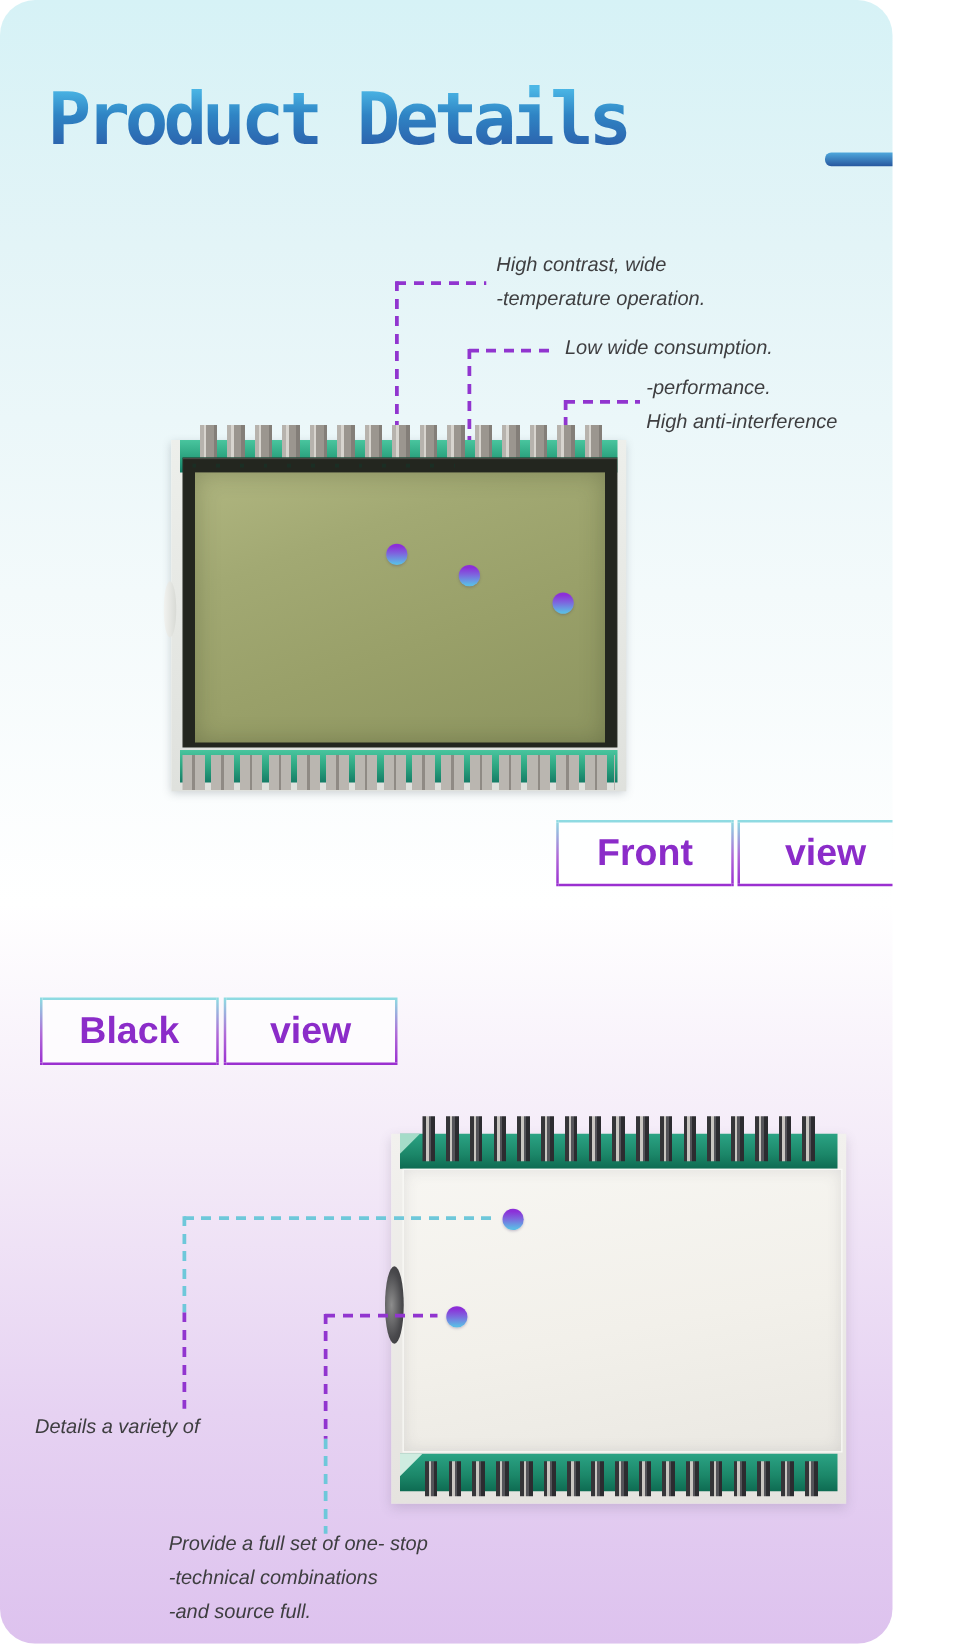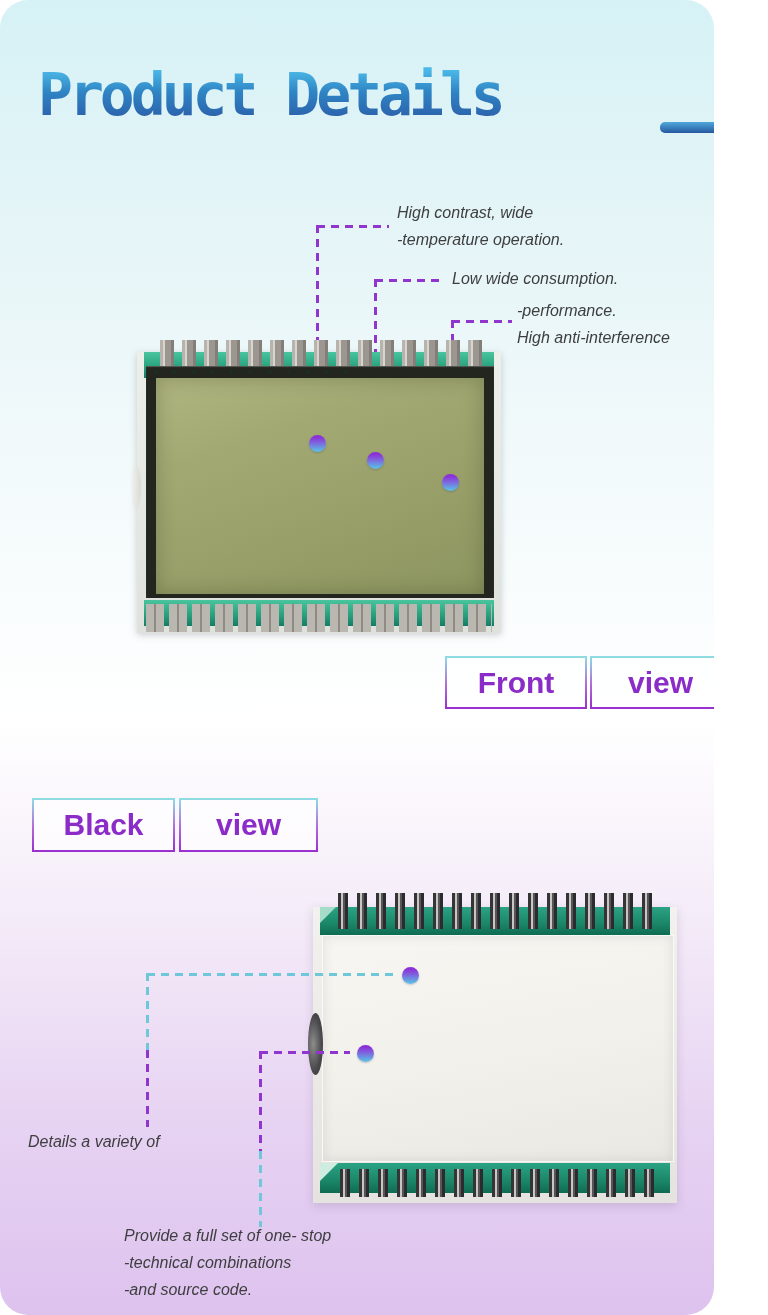--- a/index.html
+++ b/index.html
@@ -154,19 +154,19 @@
   <div class="abs dash-h purple" style="left:260px;top:1051px;width:90px;"></div>
   <div class="abs dash-v purple" style="left:259px;top:1051px;height:100px;"></div>
   <div class="abs dash-v cyan" style="left:259px;top:1151px;height:76px;"></div>
 
   <div class="abs dot" style="left:402px;top:967px;"></div>
   <div class="abs dot" style="left:357px;top:1045px;"></div>
 
   <div class="abs ann" style="left:28px;top:1128px;">
     <div>Details a variety of</div>
   </div>
-  <div class="abs ann" style="left:124px;top:1222px;">
+  <div class="abs ann" style="left:135px;top:1222px;">
     <div>Provide a full set of one- stop</div>
     <div>-technical combinations</div>
-    <div>-and source code.</div>
+    <div>-and source full.</div>
   </div>
 
 </div>
 
 </body></html>

